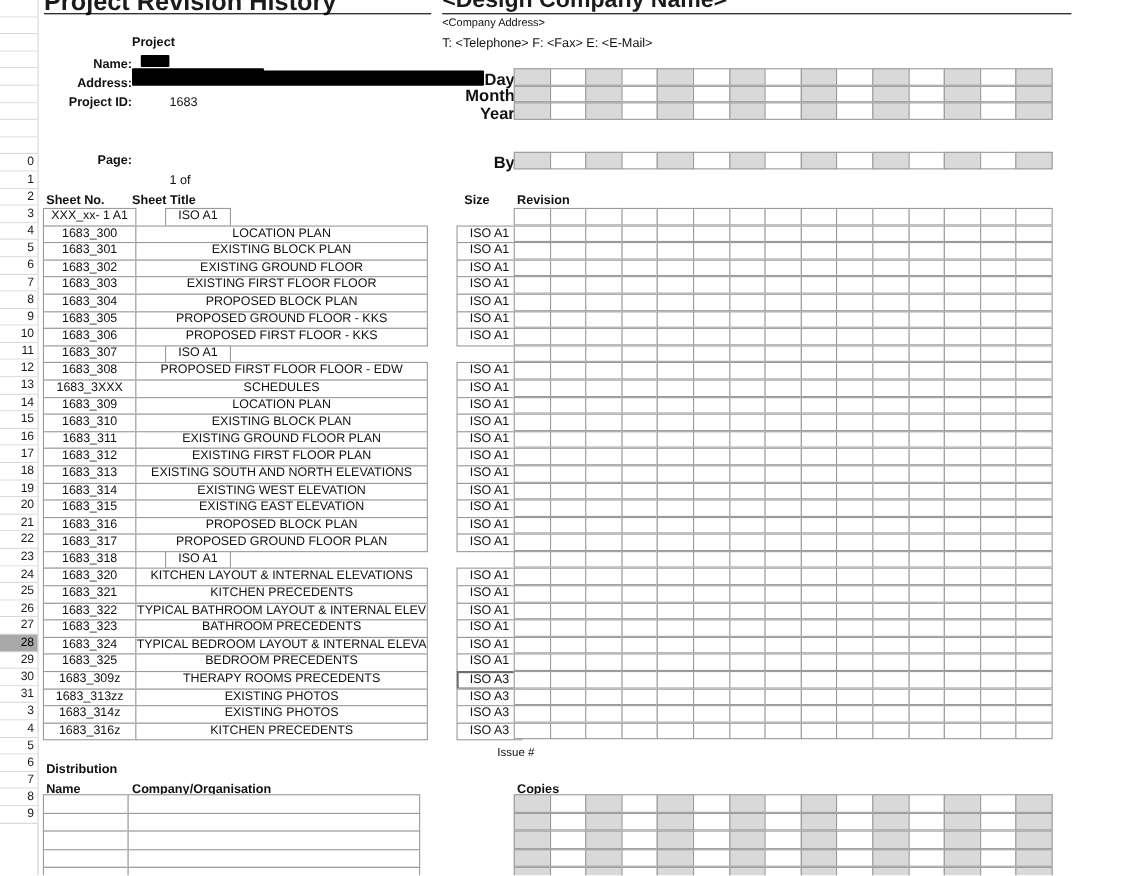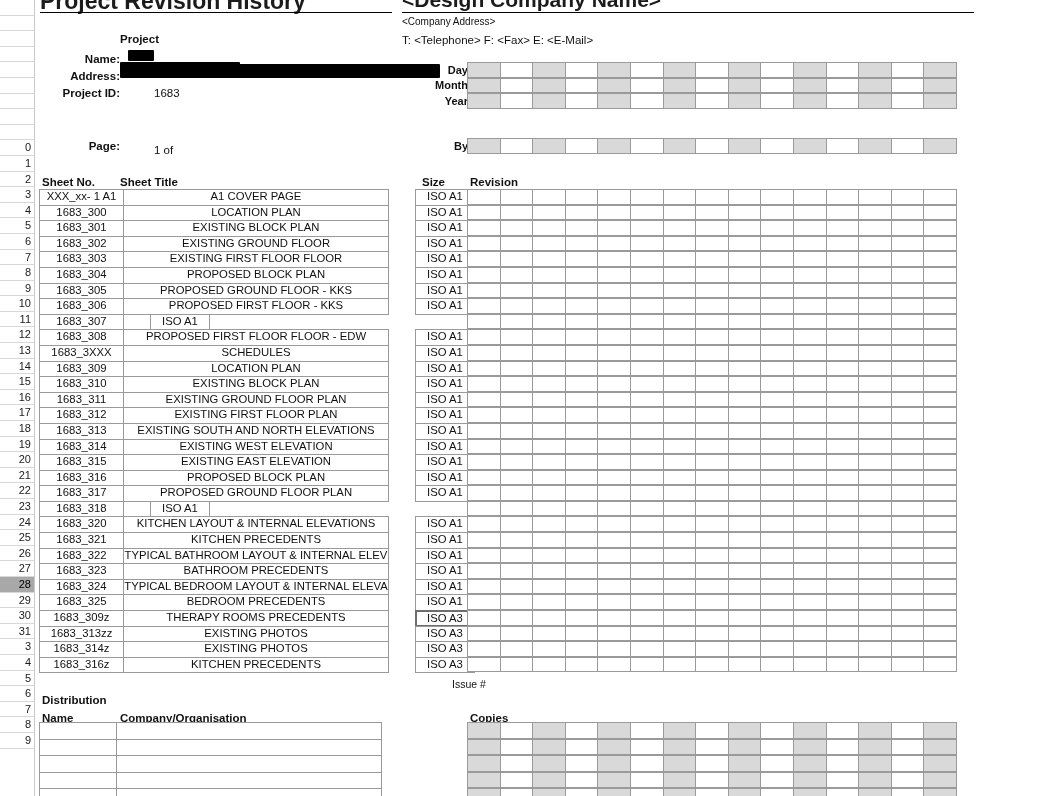--- a/index.html
+++ b/index.html
@@ -161,21 +161,21 @@
     height: 15.5px;
     border: 1px solid #9a9a9a;
     margin-left: -1px;
     box-sizing: border-box;
     background: #ffffff;
   }
   .cell.shade { background: #d9d9d9; }
 
   .rlabel {
     position: absolute;
-    font-size: 11px;
+    font-size: 15px;
     font-weight: bold;
     color: #111;
     text-align: right;
     width: 64px;
     white-space: nowrap;
   }
 
   
   .th {
     position: absolute;
@@ -347,21 +347,21 @@
     <div class="redact" style="left:94px; top:50px; width:26px; height:11px;"></div>
 
     <div class="lbl-bold" style="left:10px; top:70px; width:76px;">Address:</div>
     <div class="redact" style="left:86px; top:64px; width:320px; height:14px;"></div>
     <div class="redact" style="left:86px; top:62px; width:120px; height:10px;"></div>
 
     <div class="lbl-bold" style="left:10px; top:87px; width:76px;">Project ID:</div>
     <div class="val-plain" style="left:120px; top:87px;">1683</div>
 
     <div class="lbl-bold" style="left:10px; top:140px; width:76px;">Page:</div>
-    <div class="val-plain" style="left:120px; top:144px;text-align:right;">1 of</div>
+    <div class="val-plain" style="left:120px; top:158px;text-align:right;">1 of</div>
 
     <div class="rlabel" style="left:370px; top:64px;">Day</div>
     <div class="rlabel" style="left:370px; top:79px;">Month</div>
     <div class="rlabel" style="left:370px; top:95px;">Year</div>
     <div class="rlabel" style="left:370px; top:140px;">By</div>
 
     <div id="dateGrid">
         <div class="cellrow" style="left: 434px; top: 62px;">
           <div class="cell shade"></div>
           <div class="cell"></div>
@@ -435,21 +435,20 @@
       </div>
 
     <div class="th" style="left:8px;   top:176px;">Sheet No.</div>
     <div class="th" style="left:86px;  top:176px;">Sheet Title</div>
     <div class="th" style="left:388px; top:176px;">Size</div>
     <div class="th" style="left:436px; top:176px;">Revision</div>
 
     <div class="tbl" id="sheetTable">
         <div class="trow">
           <div class="c-no">XXX_xx- 1 A1</div>
-          <div class="c-title">A1 COVER PAGE</div>
           <div class="c-size">ISO A1</div>
         </div>
         <div class="trow">
           <div class="c-no">1683_300</div>
           <div class="c-title">LOCATION PLAN</div>
           <div class="c-size">ISO A1</div>
         </div>
         <div class="trow">
           <div class="c-no">1683_301</div>
           <div class="c-title">EXISTING BLOCK PLAN</div>

